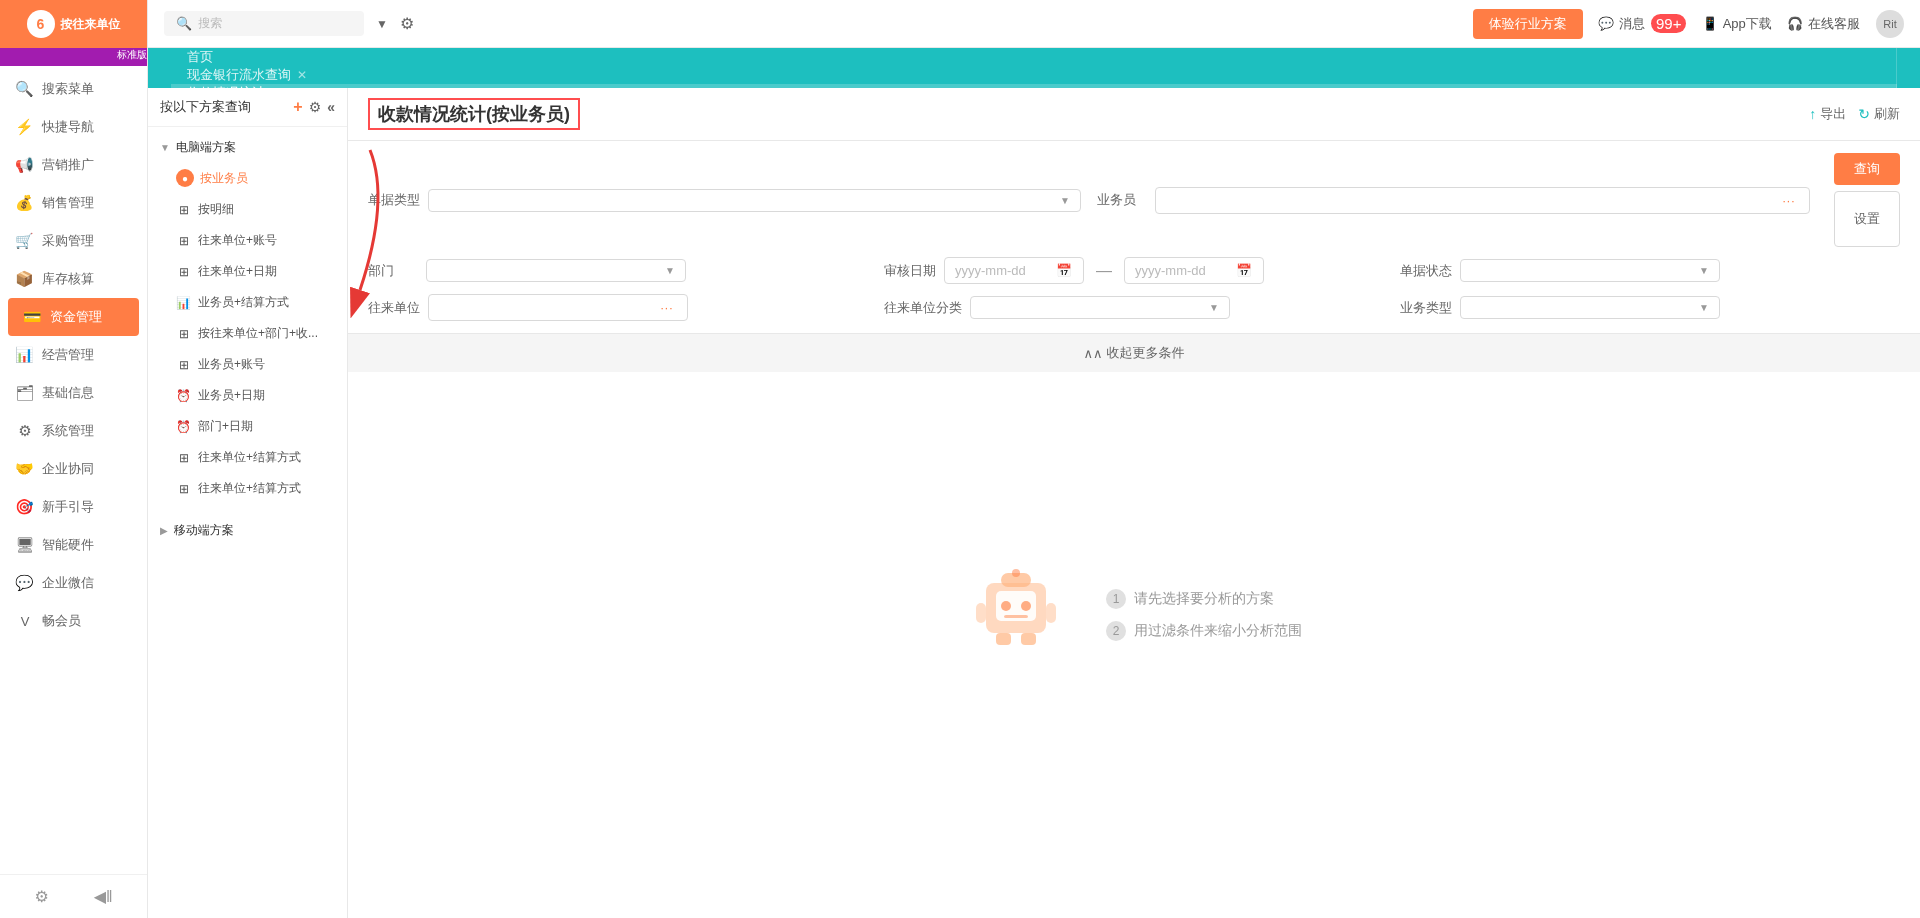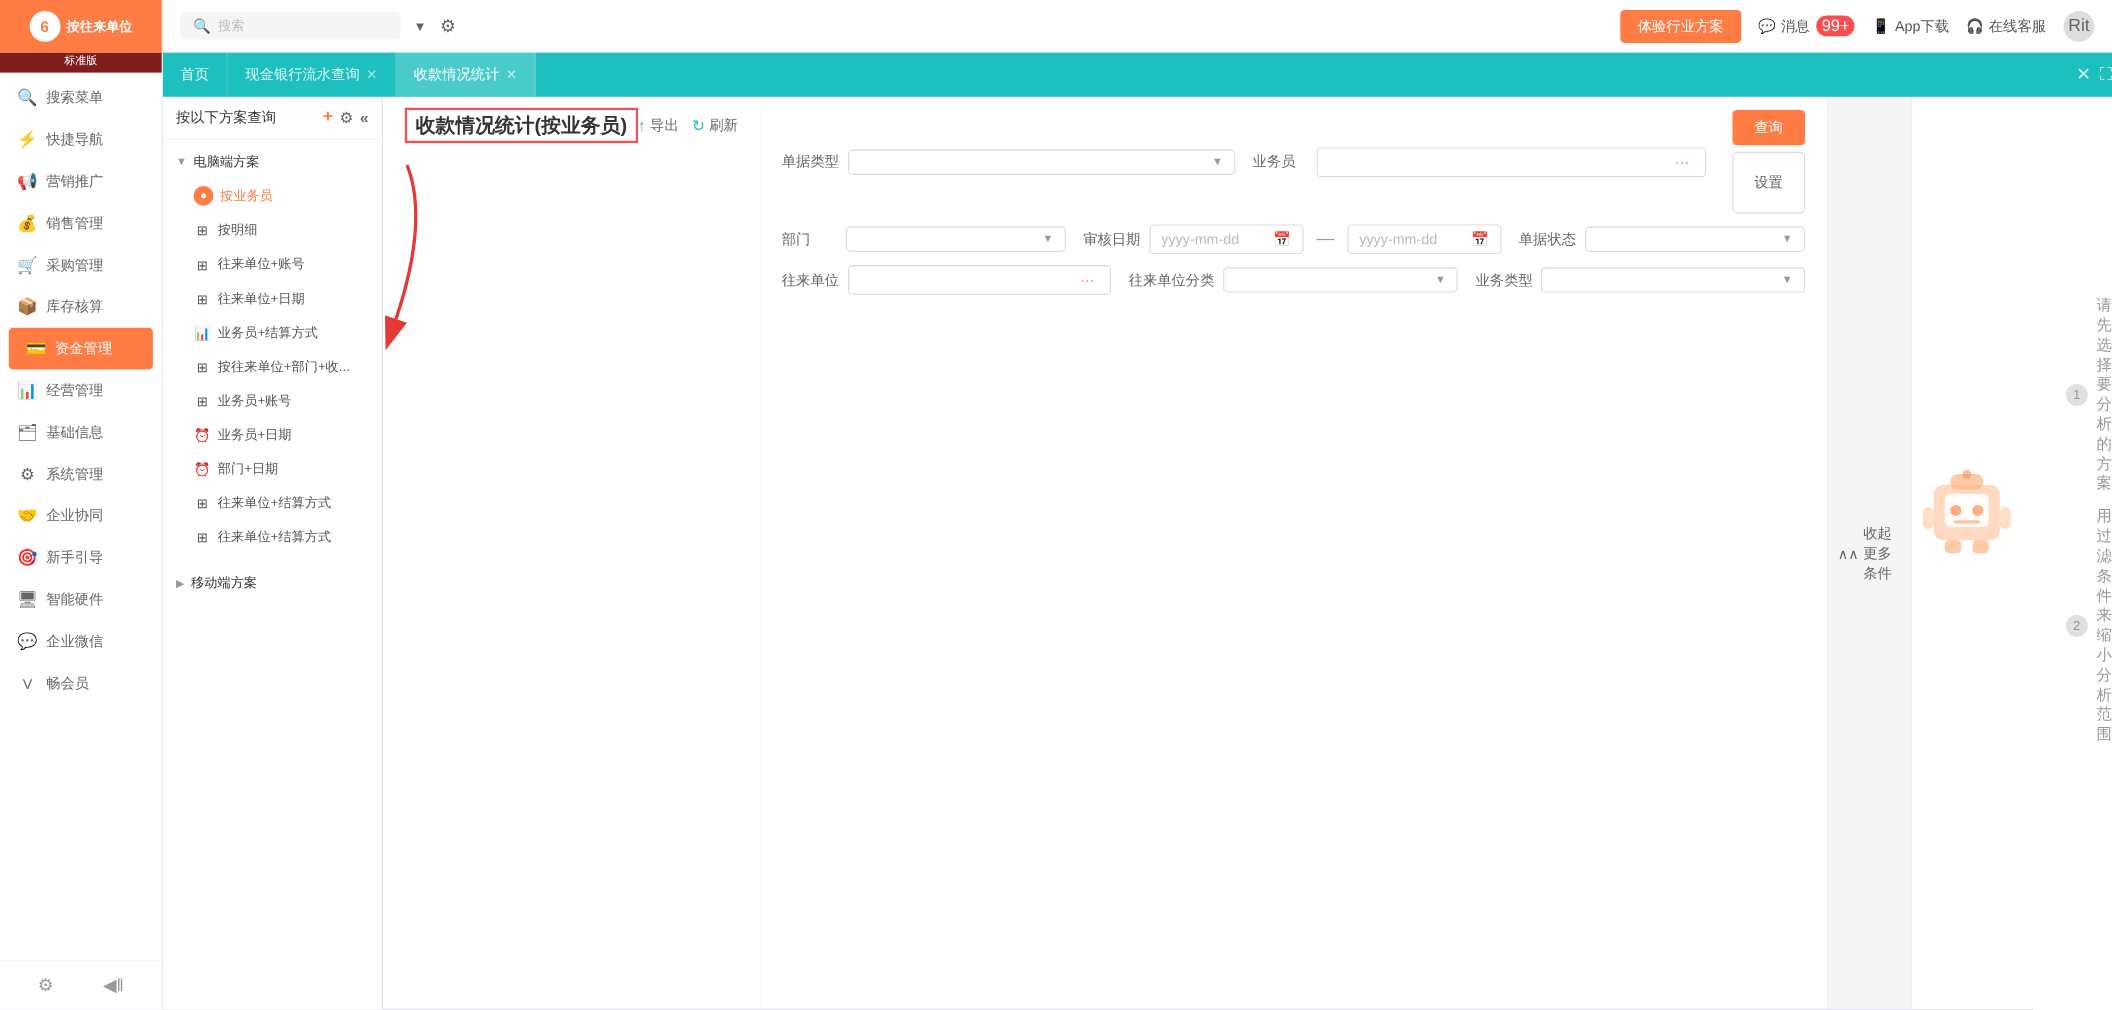--- a/index.html
+++ b/index.html
@@ -32,22 +32,22 @@
       border-radius: 50%;
       display: flex; align-items: center; justify-content: center;
       margin-right: 6px;
       color: #ff7d45;
       font-size: 14px;
       font-weight: bold;
     }
     .sidebar-edition {
       font-size: 10px;
       color: #fff;
-      text-align: center;
-      background: #7f1d1d;
+      text-align: right;
+      background: #a21caf;
       padding-bottom: 4px;
     }
     .sidebar-nav {
       flex: 1;
       overflow-y: auto;
       padding: 4px 0;
     }
     .sidebar-item {
       display: flex;
       align-items: center;
@@ -142,31 +142,32 @@
       border-radius: 10px;
       font-size: 15px;
       padding: 1px 5px;
       margin-left: 2px;
     }
     .user-avatar {
       width: 28px; height: 28px;
       border-radius: 50%;
       background: #ddd;
       display: flex; align-items: center; justify-content: center;
-      font-size: 16px;
+      font-size: 11px;
       color: #666;
     }
 
     
     .tabbar {
       height: 40px;
       background: #1dbfbf;
       display: flex;
-      padding: 0 0;
+      padding: 0 23px;
       flex-shrink: 0;
+      flex-direction: column;
     }
     .tab-item {
       display: flex;
       align-items: center;
       padding: 0 16px;
       height: 40px;
       font-size: 13px;
       color: rgba(255,255,255,0.85);
       cursor: pointer;
       border-right: 1px solid rgba(255,255,255,0.2);
@@ -255,23 +256,23 @@
       border-radius: 50%;
       display: flex; align-items: center; justify-content: center;
       color: #fff;
       font-size: 10px;
     }
 
     
     .main-panel {
       flex: 1;
       display: flex;
-      flex-direction: row;
+      flex-direction: column;
       overflow: hidden;
-      background: #c4b5fd;
+      background: #7f1d1d;
     }
 
     
     .page-header {
       background: #fff;
       padding: 10px 20px 0 20px;
       border-bottom: 1px solid #e8e8e8;
       flex-shrink: 0;
     }
     .page-title-row {

